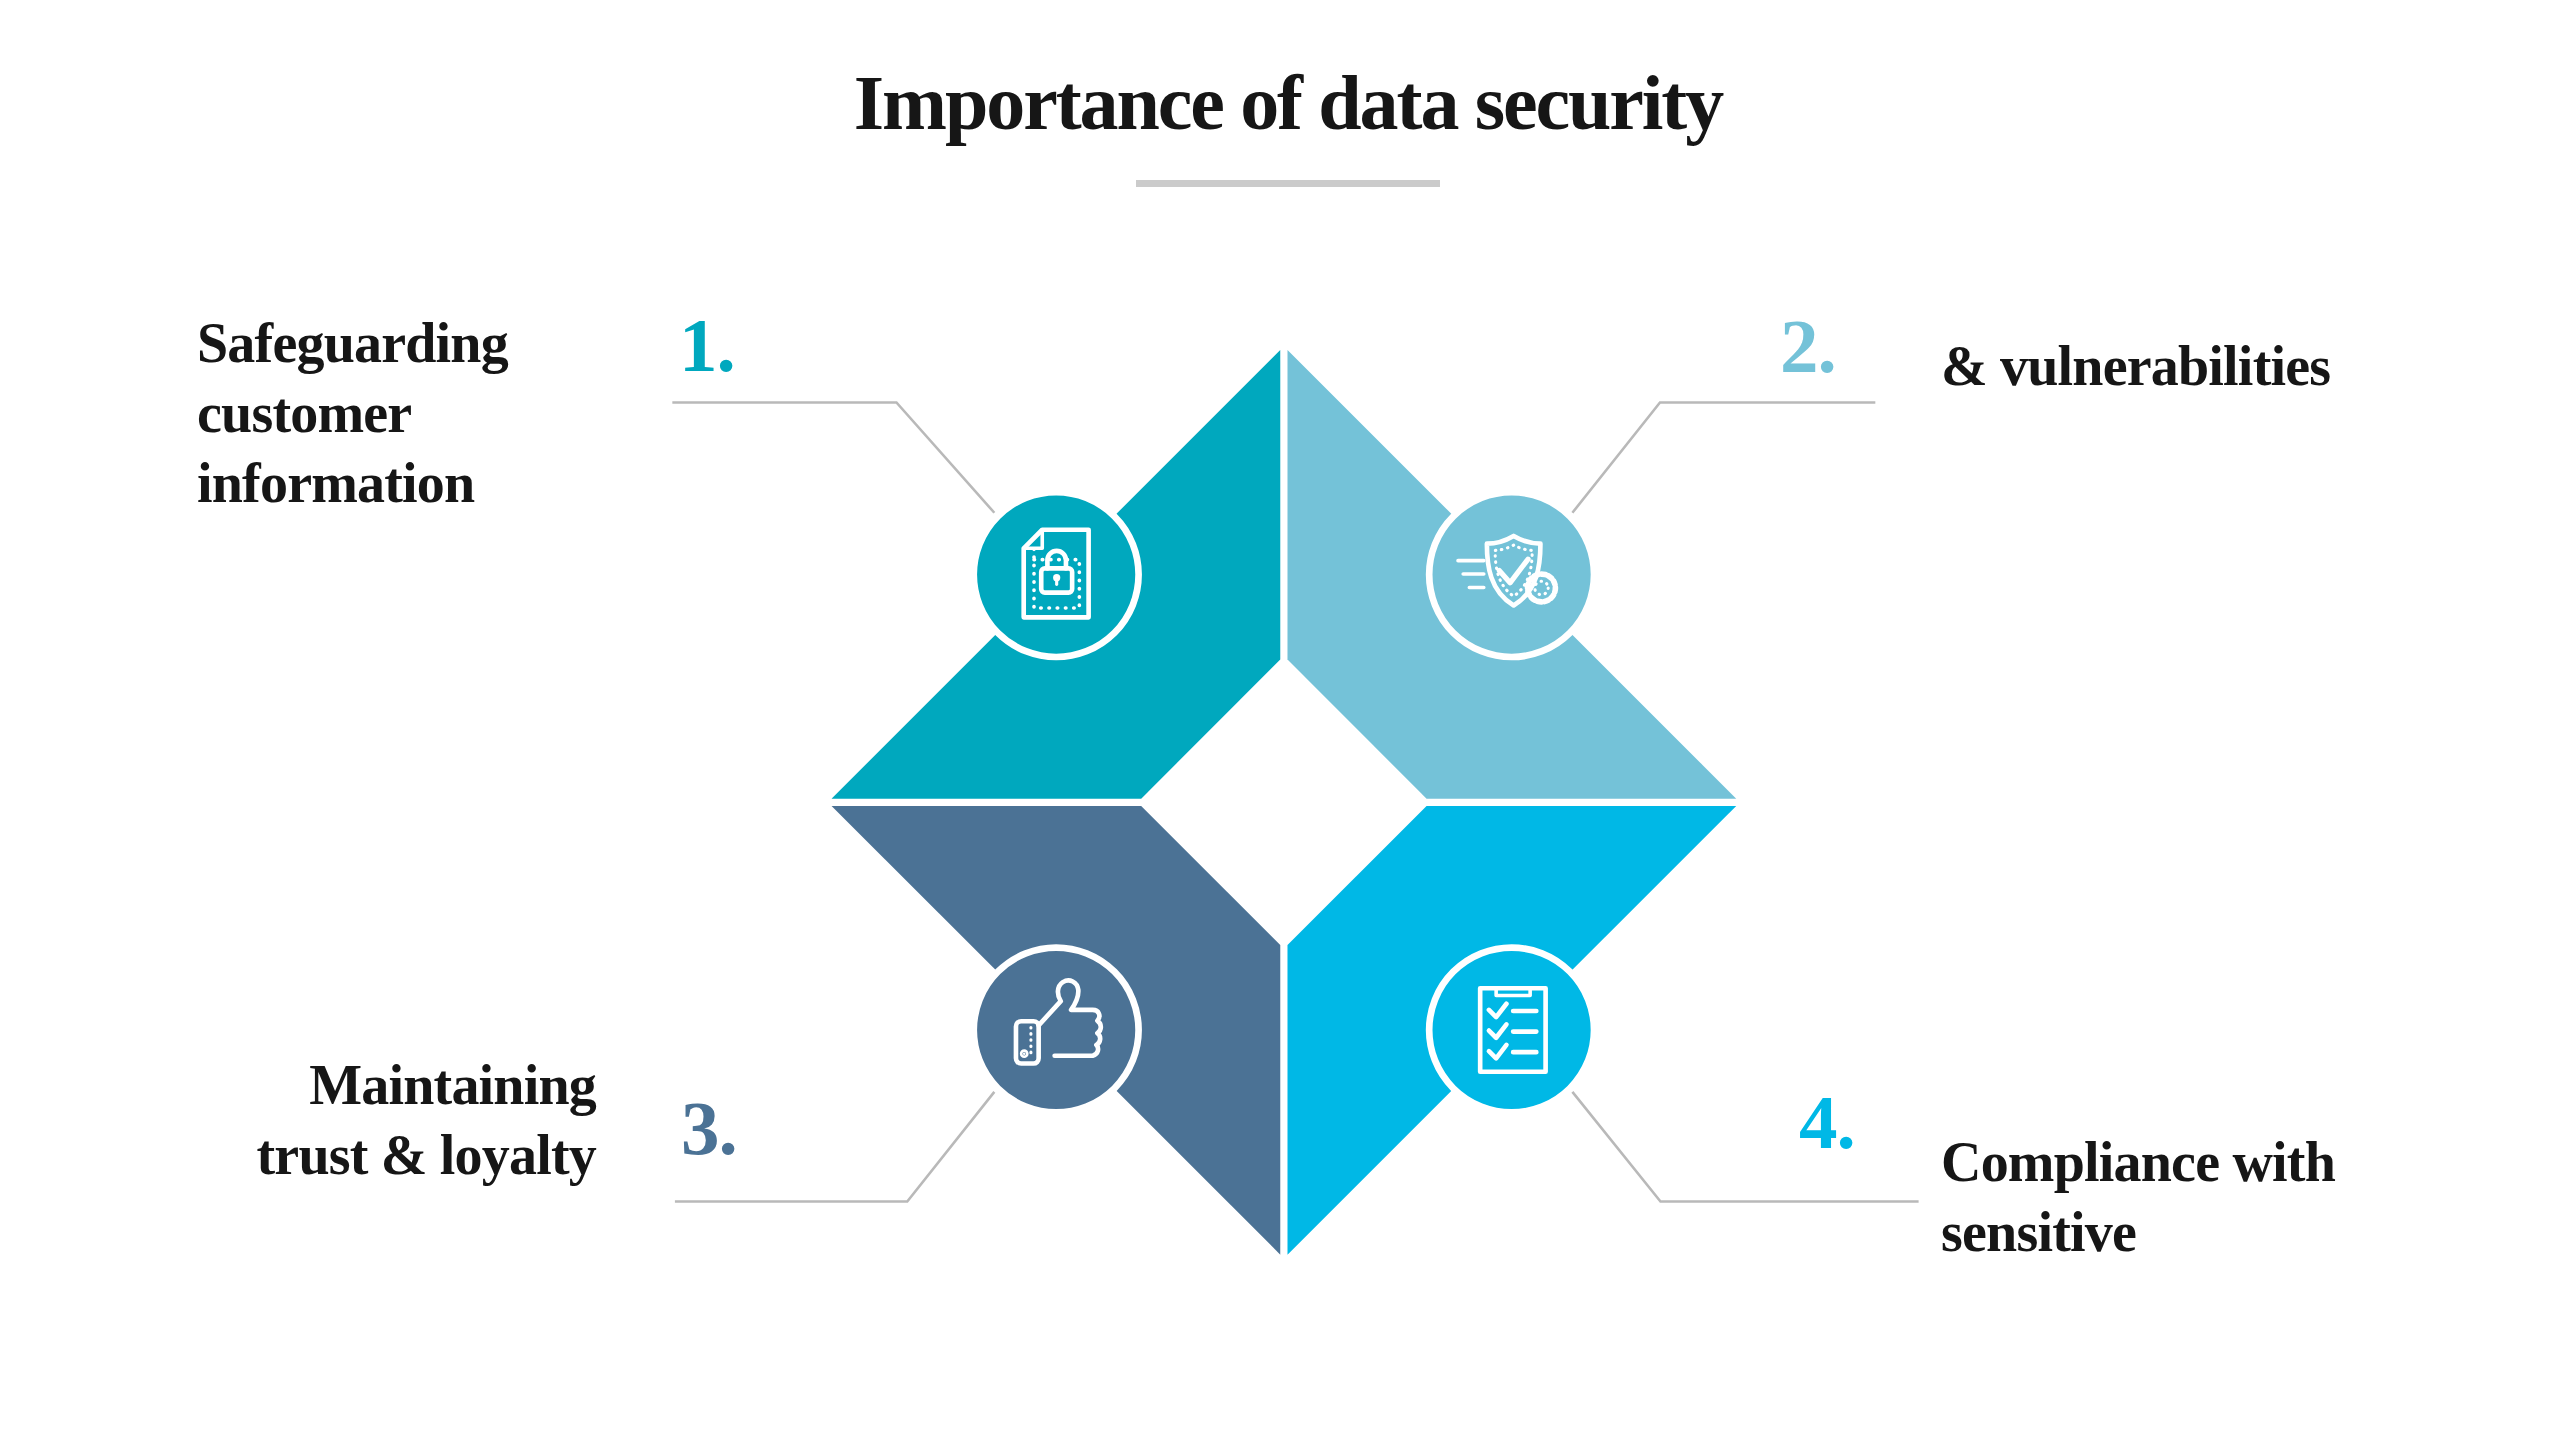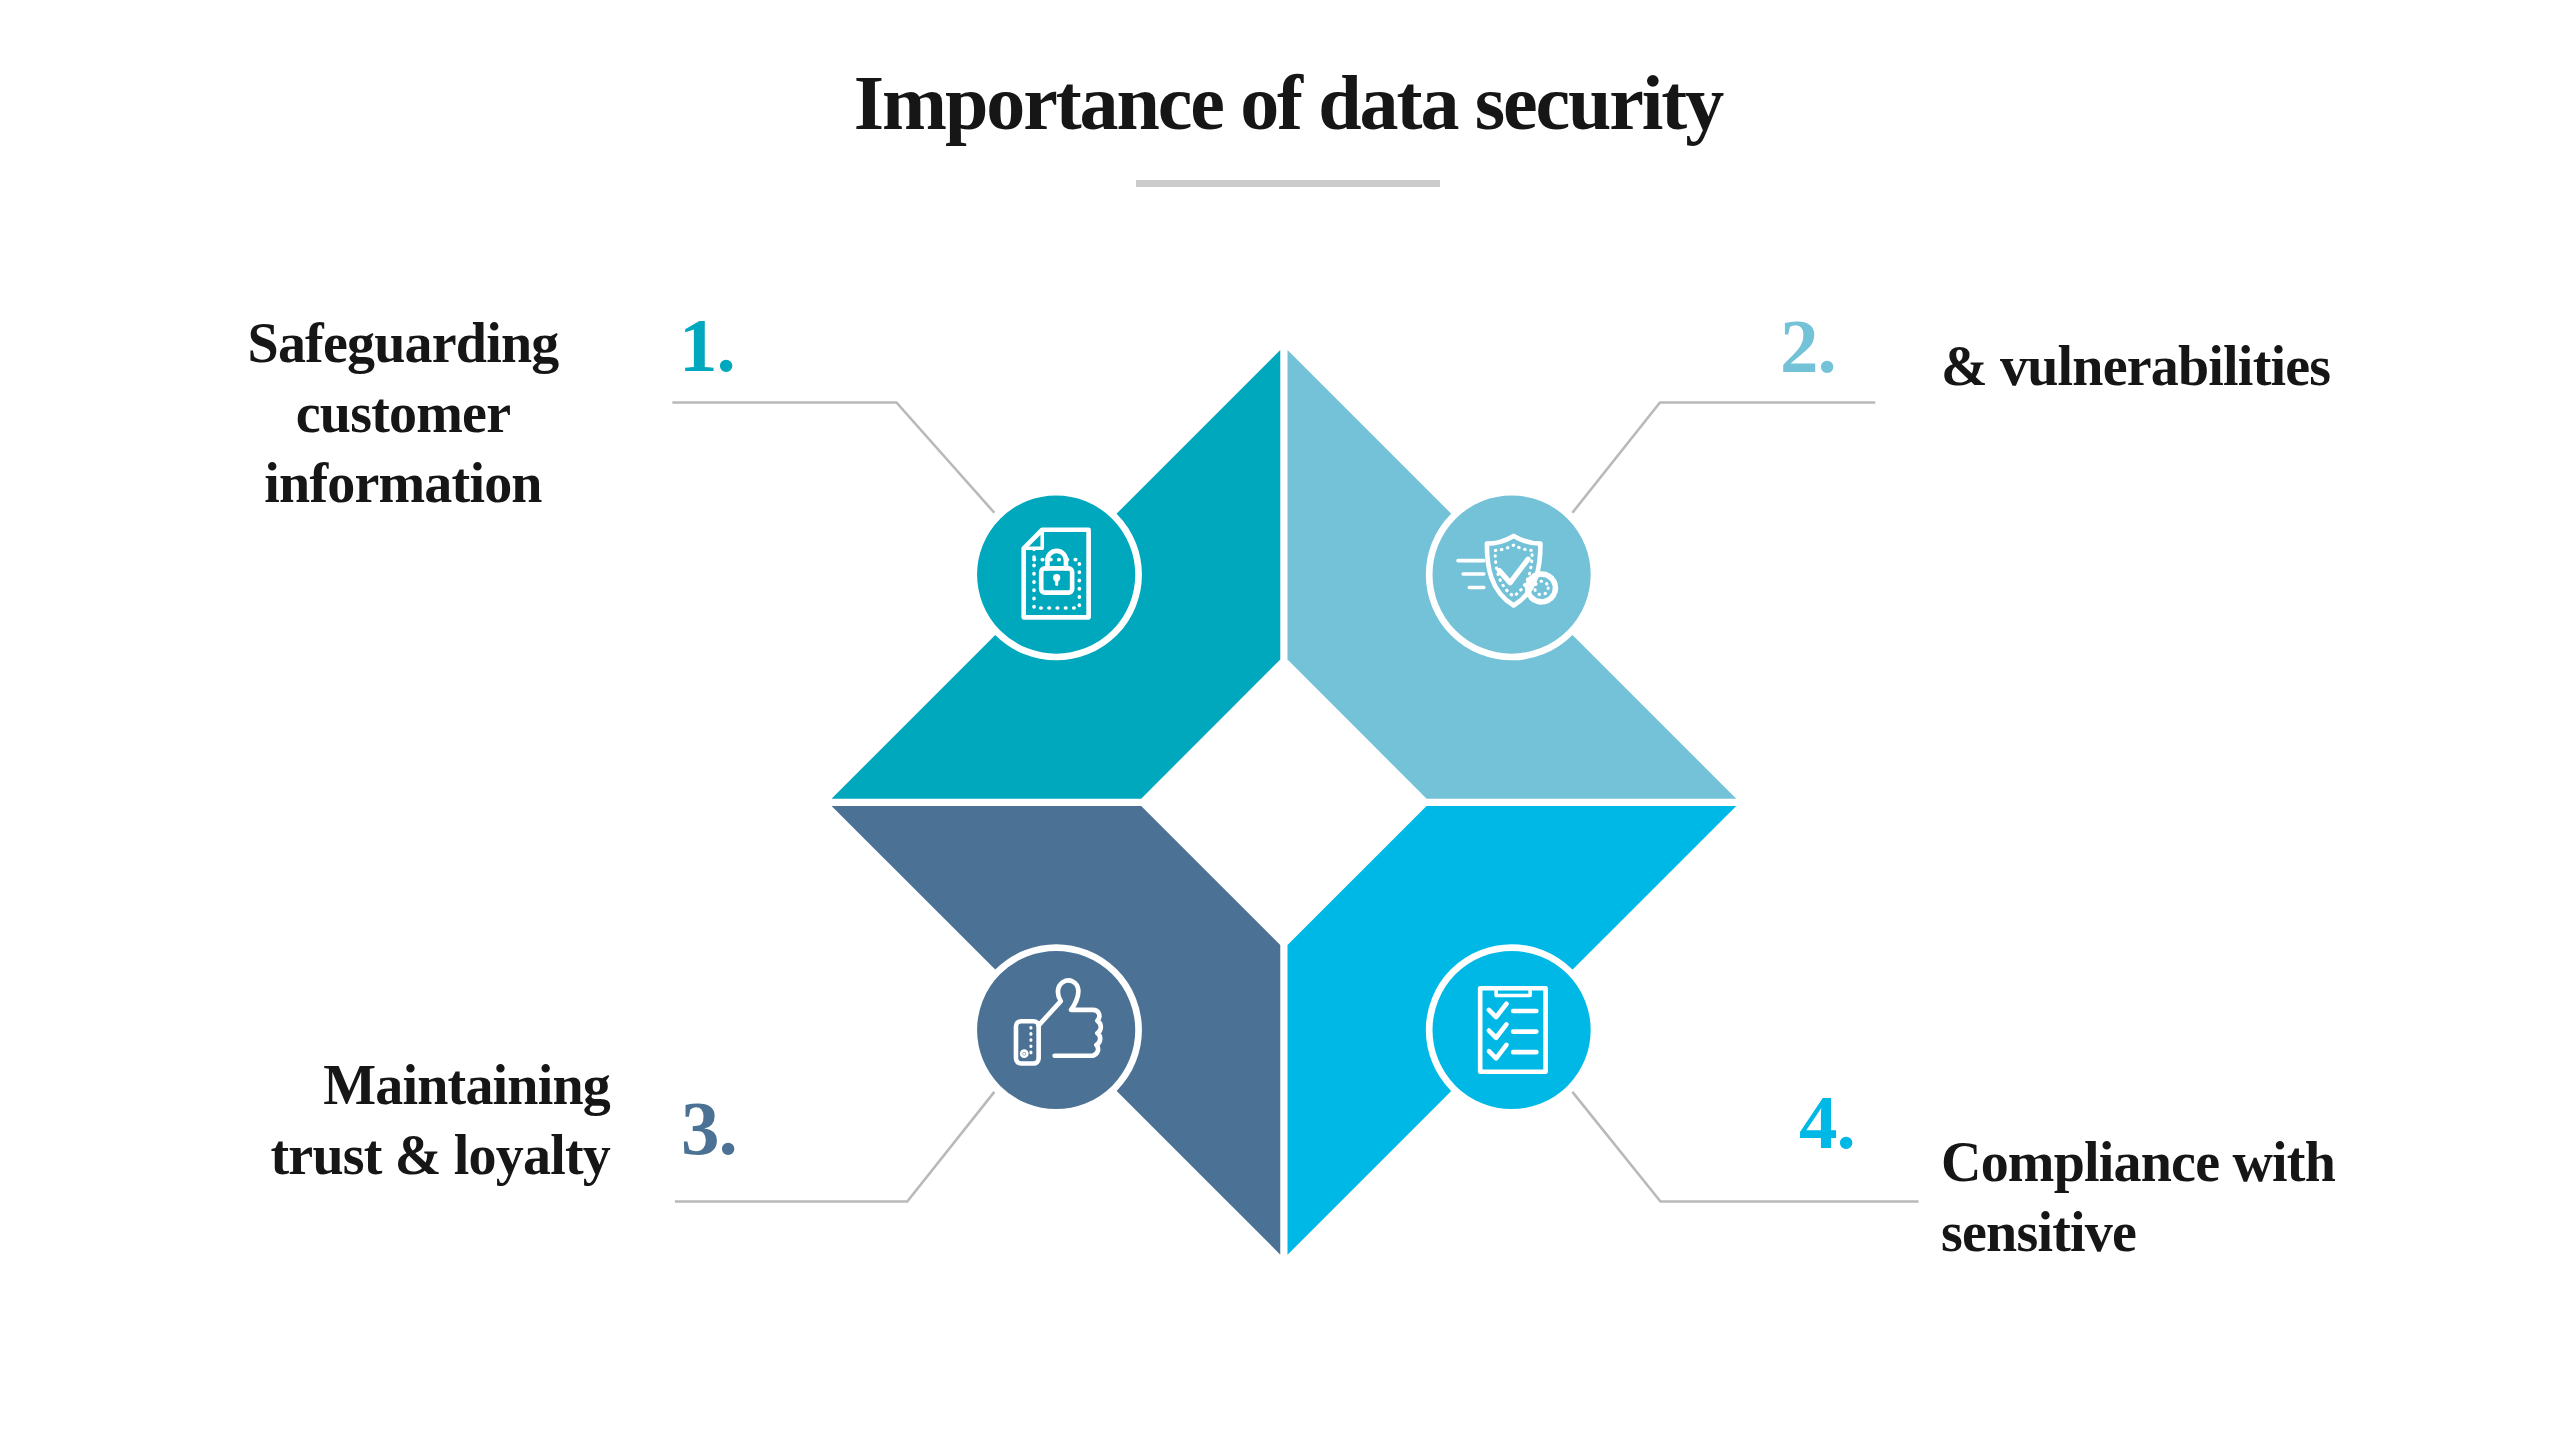--- a/index.html
+++ b/index.html
@@ -20,23 +20,23 @@
   #num1{left:679px;top:307px;color:var(--teal);}
   #num2{left:1780px;top:308px;color:var(--light_blue);}
   #num3{left:681px;top:1090px;color:var(--slate_blue);}
   #num4{left:1799px;top:1084px;color:var(--cyan);}
 
   .label{
     position:absolute;font-size:56px;line-height:70px;font-weight:bold;
     letter-spacing:-0.8px;color:var(--text);
   }
   .label span{display:block;}
-  #label1{left:197px;width:412px;top:308px;text-align:center;}
+  #label1{left:197px;width:412px;top:308px;text-align:left;}
   #label2{left:1941px;width:618px;top:331px;text-align:left;}
-  #label3{left:198px;width:412px;top:1050px;text-align:right;}
+  #label3{left:184px;width:412px;top:1050px;text-align:right;}
   #label4{left:1941px;width:618px;top:1127px;text-align:left;}
 
   
   .connector{fill:none;stroke:var(--connector);stroke-width:5;}
   .q1{fill:var(--teal);}
   .q2{fill:var(--light_blue);}
   .q3{fill:var(--slate_blue);}
   .q4{fill:var(--cyan);}
   .badge{stroke:#ffffff;stroke-width:13;}
   .badge.b1{fill:var(--teal);}

